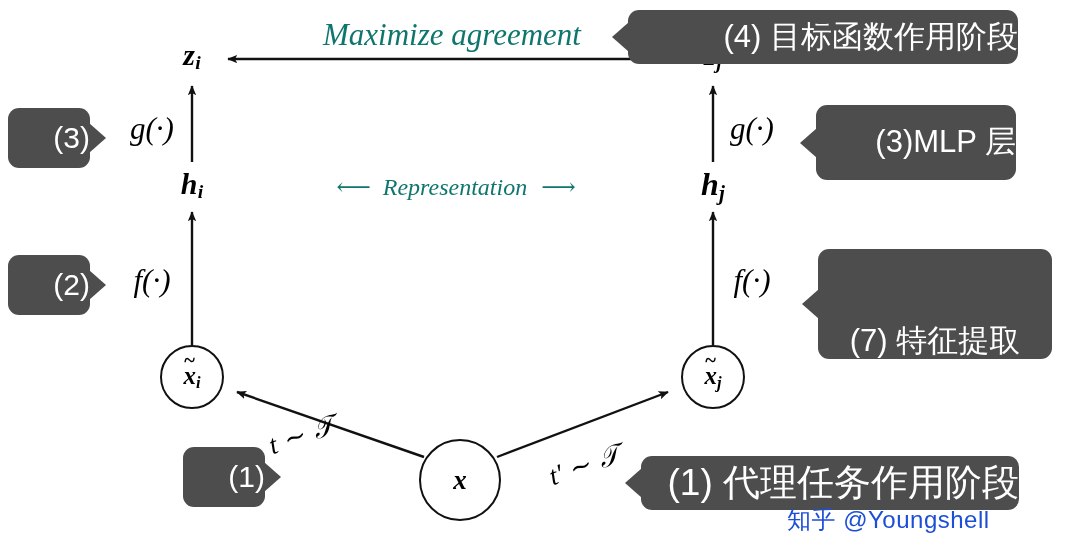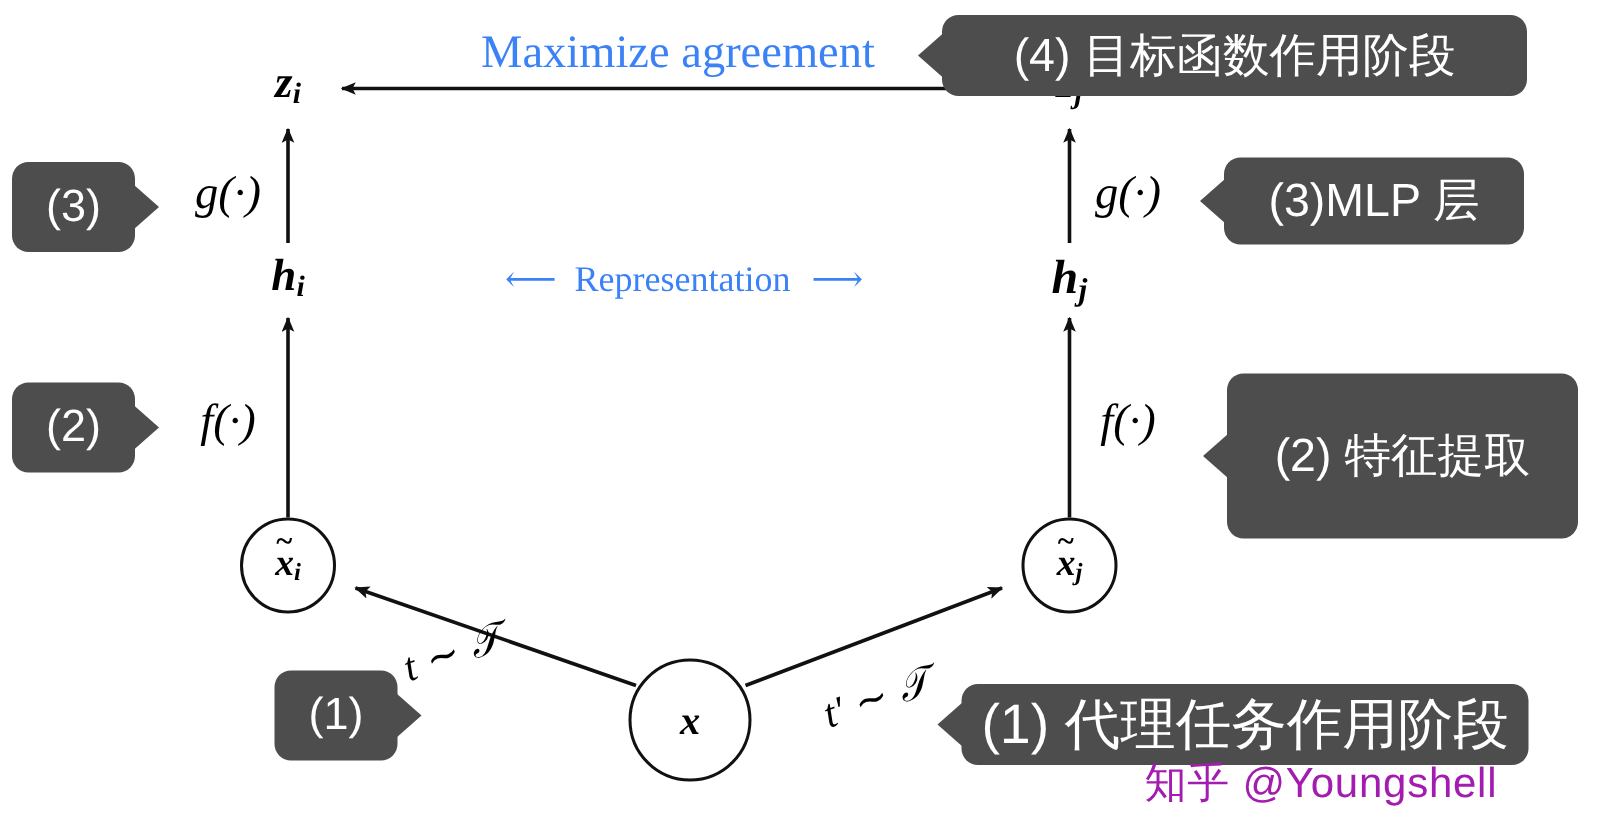--- a/index.html
+++ b/index.html
@@ -84,24 +84,25 @@
     transform: translateX(-52%);
     font-style: normal;
     font-weight: bold;
     font-size: 0.82em;
   }
 
   
   .caption {
     position: absolute;
     font-family: "Liberation Serif", "DejaVu Serif", serif;
-    color: #3b82f6;
-    white-space: nowrap;
-    line-height: 1;
-    transform: translate(-50%, -50%);
+    color: #0f766e;
+    white-space: nowrap;
+    line-height: 1;
+    transform: translate(-50%, -50%);
+    font-style: italic;
   }
 
   
   .tlabel {
     position: absolute;
     font-family: "Liberation Serif", "DejaVu Serif", serif;
     font-style: italic;
     color: #000;
     white-space: nowrap;
     line-height: 1;
@@ -115,21 +116,21 @@
 
   
   .badge {
     position: absolute;
     background: #4d4d4d;
     color: #ffffff;
     border-radius: 11px;
     font-family: "Liberation Sans", "DejaVu Sans", sans-serif;
     display: flex;
     align-items: center;
-    justify-content: center;
+    justify-content: flex-end;
     box-sizing: border-box;
     line-height: 1.12;
     text-align: center;
   }
   .badge .tail {
     position: absolute;
     width: 0;
     height: 0;
   }
   
@@ -148,25 +149,26 @@
     transform: translateY(-50%);
     border-top: 15px solid transparent;
     border-bottom: 15px solid transparent;
     border-right: 17px solid #4d4d4d;
   }
 
   
   .watermark {
     position: absolute;
     font-family: "Liberation Sans", "DejaVu Sans", sans-serif;
-    color: #a21caf;
-    white-space: nowrap;
-    line-height: 1;
-    font-size: 28px;
+    color: #1d4ed8;
+    white-space: nowrap;
+    line-height: 1;
+    font-size: 24px;
     letter-spacing: 0.5px;
+    margin-left: 24px;
   }
 </style>
 </head>
 <body>
 
 <div id="canvas">
 
   <svg class="wires" viewBox="0 0 1072 560" xmlns="http://www.w3.org/2000/svg">
     <defs>
       <marker id="arrHead" markerWidth="11" markerHeight="11" refX="9.2" refY="4.2" orient="auto" markerUnits="userSpaceOnUse">
@@ -259,27 +261,27 @@
   <div class="badge point-right" style="left:183px; top:447px; width:82px; height:60px; font-size:30px;">
     <span>(1)</span>
     <span class="tail"></span>
   </div>
 
   <div class="badge point-left" style="left:628px; top:10px; width:390px; height:54px; font-size:31px;">
     <span>(4) 目标函数作用阶段</span>
     <span class="tail"></span>
   </div>
 
-  <div class="badge point-left" style="left:816px; top:105px; width:200px; height:58px; font-size:31px;">
+  <div class="badge point-left" style="left:816px; top:105px; width:200px; height:75px; font-size:31px;">
     <span>(3)MLP 层</span>
     <span class="tail"></span>
   </div>
 
   <div class="badge point-left" style="left:818px; top:249px; width:234px; height:110px; font-size:31px; flex-direction:column;">
-    <span>(2) 特征提取</span>
+    <span>(7) 特征提取</span>
     <span class="tail"></span>
   </div>
 
   <div class="badge point-left" style="left:641px; top:456px; width:378px; height:54px; font-size:37px;">
     <span>(1) 代理任务作用阶段</span>
     <span class="tail"></span>
   </div>
 
   <div class="watermark" style="left:763px; top:508px;">知乎 @Youngshell</div>
 

